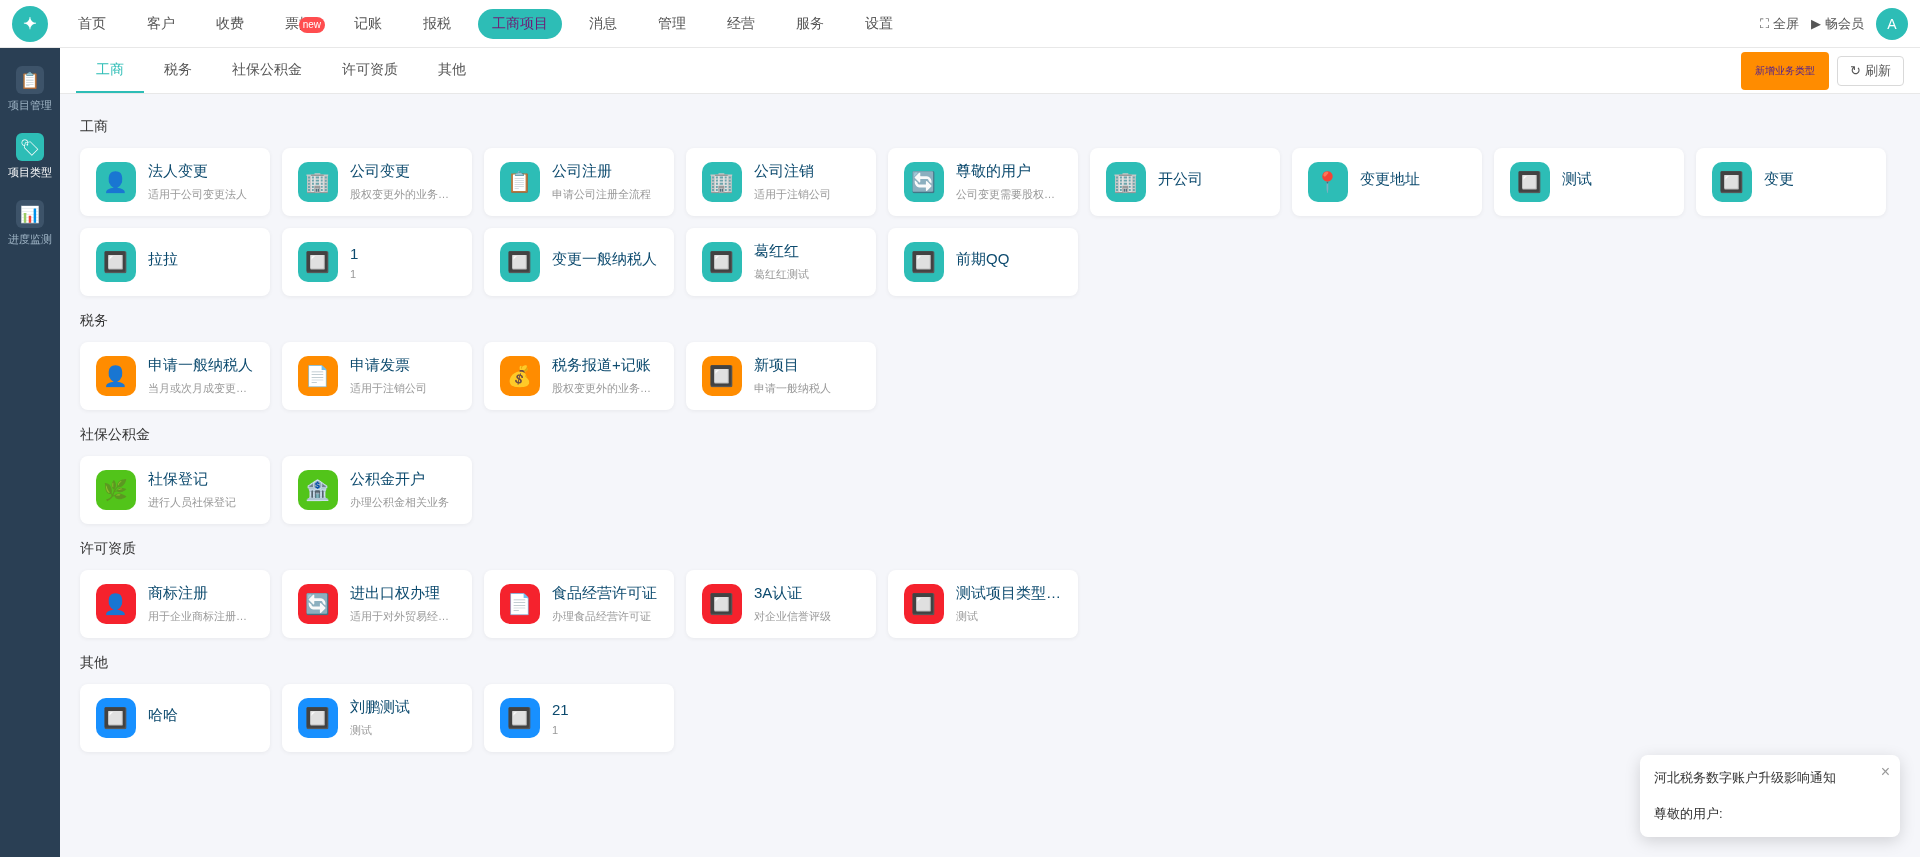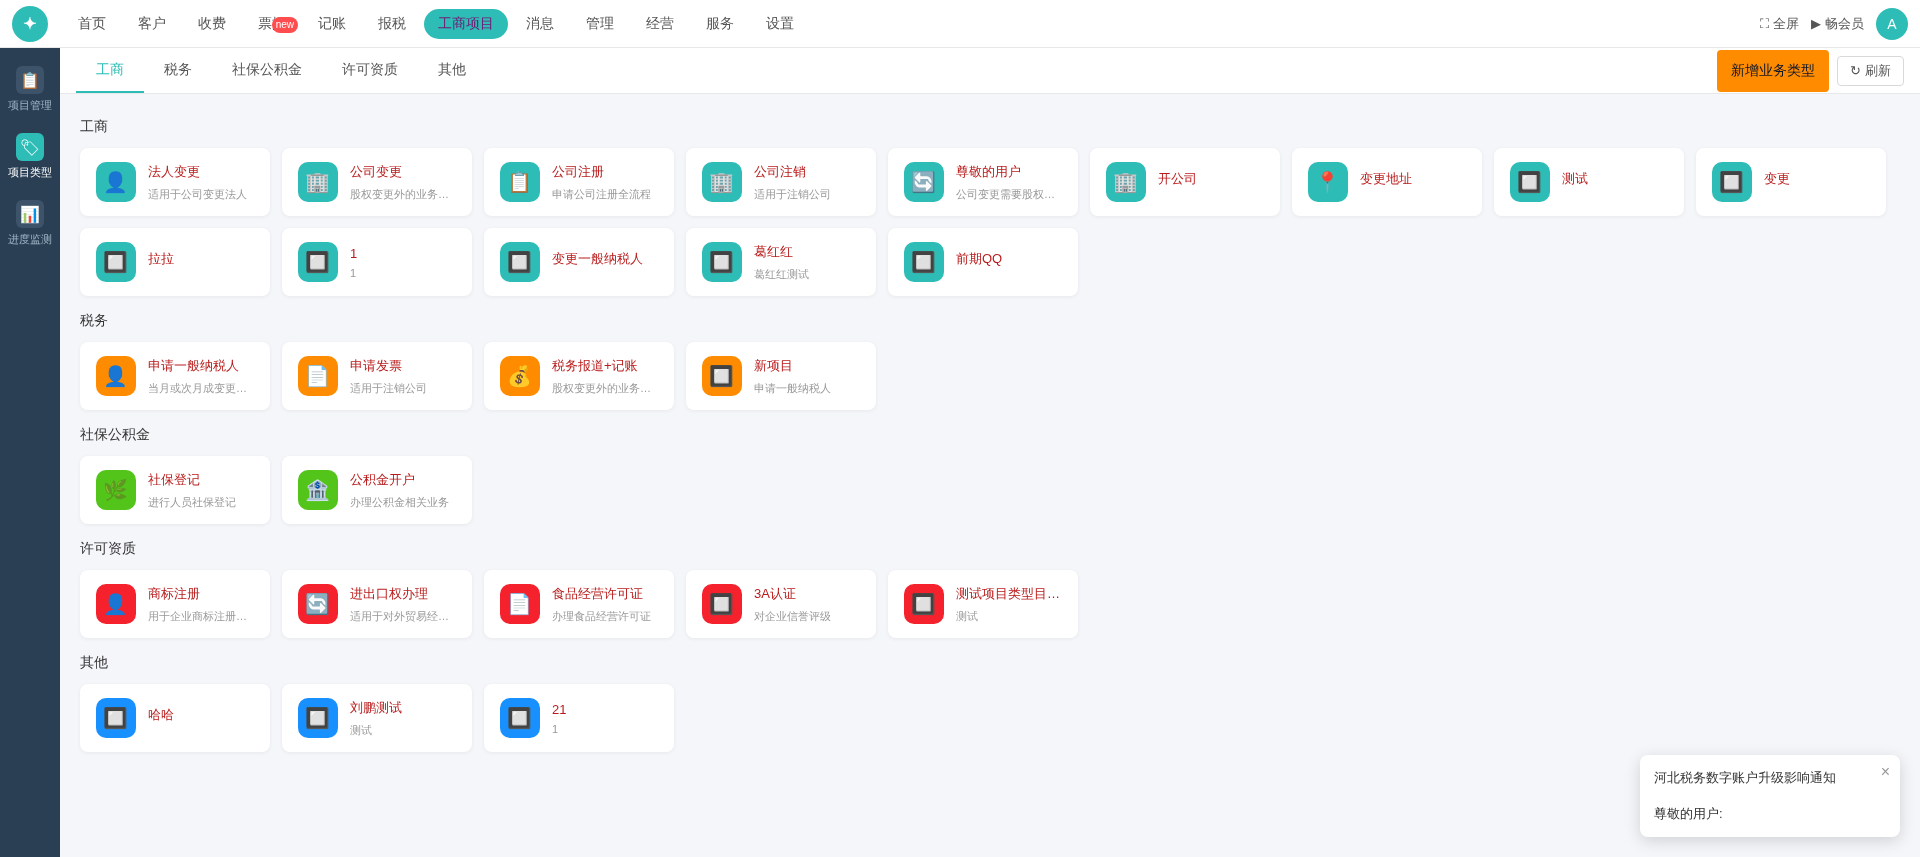--- a/index.html
+++ b/index.html
@@ -23,21 +23,21 @@
       border-radius: 50%;
       display: flex; align-items: center; justify-content: center;
       color: #fff; font-size: 16px; font-weight: bold;
       margin-right: 16px;
       flex-shrink: 0;
     }
     .top-nav-items {
       display: flex;
       align-items: center;
       flex: 1;
-      gap: 4px;
+      gap: 13px;
     }
     .nav-item {
       padding: 6px 14px;
       border-radius: 4px;
       cursor: pointer;
       color: #555;
       font-size: 14px;
       position: relative;
       white-space: nowrap;
     }
@@ -138,26 +138,26 @@
     .tab-item.active {
       color: #2dbdb6;
       border-bottom: 2px solid #2dbdb6;
     }
     .tabs-bar-right {
       margin-left: auto;
       display: flex; align-items: center; gap: 8px;
     }
     .btn-new-type {
       background: #ff8c00;
-      color: #0f172a;
+      color: #4c1d95;
       border: none;
       padding: 12px 14px;
       border-radius: 4px;
       cursor: pointer;
-      font-size: 14px;
+      font-size: 10px;
     }
     .btn-refresh {
       background: #fff;
       border: 1px solid #d9d9d9;
       color: #555;
       padding: 5px 12px;
       border-radius: 4px;
       cursor: pointer;
       font-size: 13px;
       display: flex; align-items: center; gap: 4px;
@@ -194,23 +194,23 @@
     }
     .card-icon {
       width: 40px; height: 40px;
       border-radius: 10px;
       display: flex; align-items: center; justify-content: center;
       font-size: 20px;
       flex-shrink: 0;
     }
     .card-text { flex: 1; min-width: 0; }
     .card-title {
-      font-size: 13px;
+      font-size: 15px;
       font-weight: 500;
-      color: #b91c1c;
+      color: #0c4a6e;
       white-space: nowrap;
       overflow: hidden;
       text-overflow: ellipsis;
     }
     .card-desc {
       font-size: 11px;
       color: #999;
       margin-top: 6px;
       white-space: nowrap;
       overflow: hidden;

